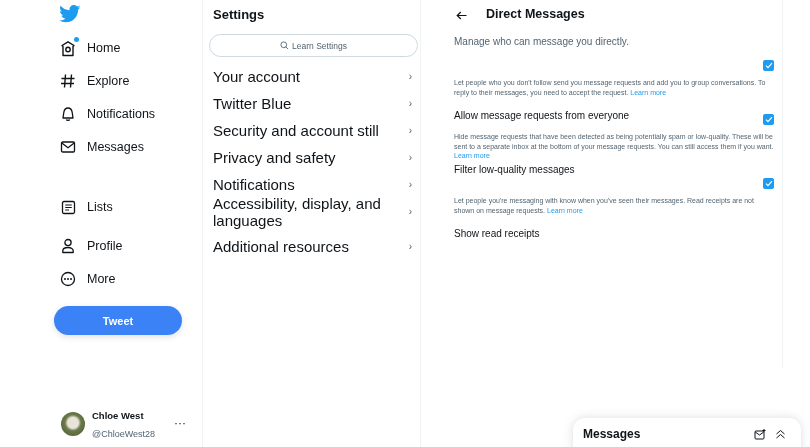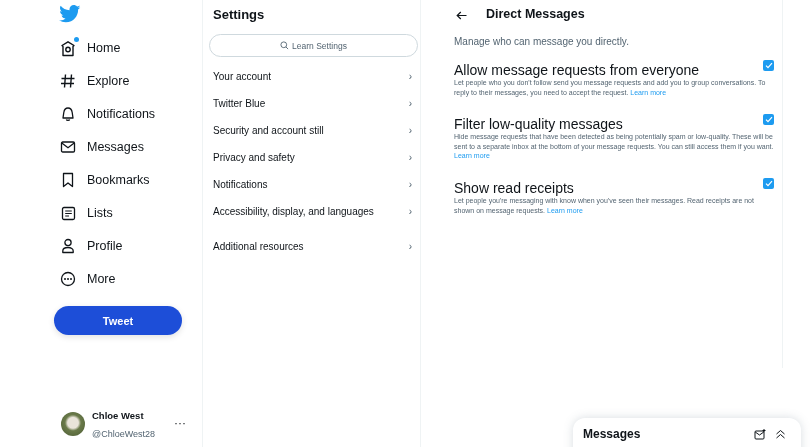--- a/index.html
+++ b/index.html
@@ -7,44 +7,44 @@
   body { font-family: "Liberation Sans", sans-serif; color: #0f1419; position: relative; }
 
   
   .nav { position: absolute; left: 0; top: 0; width: 202px; height: 447px; }
   .logo { position: absolute; left: 59px; top: 5px; width: 22px; height: 20px; }
   .nav-item { position: absolute; left: 58px; height: 24px; display: flex; align-items: center; cursor: pointer; }
   .nav-item .ico { width: 20px; height: 20px; display: flex; align-items: center; justify-content: center; margin-right: 9px; position: relative; }
   .nav-item .lbl { font-size: 12.5px; color: #0f1419; }
   .dot { position: absolute; right: -1px; top: -1px; width: 5px; height: 5px; border-radius: 50%; background: #1d9bf0; }
 
-  .tweet-btn { position: absolute; left: 54px; top: 306px; width: 128px; height: 29px; border-radius: 15px; background: #1d4ed8; color: #fff; font-weight: bold; font-size: 11px; display: flex; align-items: center; justify-content: center; box-shadow: 0 2px 6px rgba(0,0,0,0.12); cursor: pointer; }
+  .tweet-btn { position: absolute; left: 54px; top: 306px; width: 128px; height: 29px; border-radius: 15px; background: #3b82f6; color: #fff; font-weight: bold; font-size: 11px; display: flex; align-items: center; justify-content: center; box-shadow: 0 2px 6px rgba(0,0,0,0.12); cursor: pointer; }
 
   .account { position: absolute; left: 58px; top: 408px; width: 140px; height: 32px; display: flex; align-items: center; cursor: pointer; }
   .avatar { width: 24px; height: 24px; border-radius: 50%; background: radial-gradient(circle at 50% 45%, #e9e4da 0 30%, #6a7a4a 45%, #4a5a32 100%); margin-right: 7px; margin-left: 3px; }
   .acct-text { display: flex; flex-direction: column; justify-content: center; }
   .acct-name { font-size: 9.5px; font-weight: bold; color: #0f1419; }
   .acct-handle { font-size: 9px; color: #536471; margin-top: 8px; }
   .acct-more { position: absolute; right: 12px; top: 8px; font-size: 12px; color: #0f1419; letter-spacing: 0px; }
 
   
   .settings { position: absolute; left: 202px; top: 0; width: 219px; height: 447px; border-left: 1px solid #eff3f4; border-right: 1px solid #eff3f4; }
   .settings-title { position: absolute; left: 10px; top: 7px; font-size: 13px; font-weight: bold; }
   .search { position: absolute; left: 6px; top: 34px; width: 209px; height: 23px; border: 1px solid #cfd9de; border-radius: 12px; display: flex; align-items: center; justify-content: center; color: #536471; font-size: 8.5px; cursor: text; }
   .search svg { margin-right: 3px; }
   .set-row { position: absolute; left: 0; width: 218px; height: 27px; display: flex; align-items: center; justify-content: space-between; padding: 0 9px 0 10px; cursor: pointer; }
-  .set-row .lbl { font-size: 10px; color: #0f1419; }
+  .set-row .lbl { font-size: 15px; color: #0f1419; }
   .set-row .chev { font-size: 10px; color: #536471; }
 
   
   .dm { position: absolute; left: 443px; top: 0; width: 340px; height: 368px; border-right: 1px solid #eff3f4; }
   .back { position: absolute; left: 10px; top: 7px; width: 16px; height: 16px; cursor: pointer; display: flex; align-items: center; justify-content: center; }
   .dm-title { position: absolute; left: 43px; top: 7px; font-size: 12.5px; font-weight: bold; }
   .dm-desc { position: absolute; left: 11px; top: 36px; font-size: 10px; color: #536471; }
-  .opt-title { position: absolute; left: 11px; font-size: 14px; color: #0f1419; }
+  .opt-title { position: absolute; left: 11px; font-size: 10px; color: #0f1419; margin-top: 48px; }
   .opt-desc { position: absolute; left: 11px; width: 320px; font-size: 7px; line-height: 9.6px; color: #536471; }
   .opt-desc a { color: #1d9bf0; text-decoration: none; }
   .check { position: absolute; left: 320px; width: 11px; height: 11px; border-radius: 2px; background: #1d9bf0; display: flex; align-items: center; justify-content: center; cursor: pointer; }
 
   
   .drawer { position: absolute; left: 573px; top: 418px; width: 228px; height: 40px; background: #fff; border-radius: 12px 12px 0 0; box-shadow: 0 0 10px rgba(101,119,134,0.25); }
   .drawer-title { position: absolute; left: 10px; top: 9px; font-size: 12px; font-weight: bold; }
   .drawer-icon { position: absolute; top: 9px; width: 14px; height: 14px; display: flex; align-items: center; justify-content: center; cursor: pointer; }
 </style>
 </head>
@@ -90,30 +90,22 @@
   <div class="nav-item" style="top:135px">
     <span class="ico">
       <svg width="16" height="14" viewBox="0 0 16 14">
           <rect x="1.5" y="2" width="13" height="10" rx="1.2" fill="none" stroke="#0f1419" stroke-width="1.3"></rect>
           <path d="M1.8 3 L8 7.8 L14.2 3" fill="none" stroke="#0f1419" stroke-width="1.3"></path>
         </svg>
     </span>
     <span class="lbl">Messages</span>
   </div>
 
-  <div class="nav-item" style="top:168px">
-    <span class="ico">
-      <svg width="14" height="16" viewBox="0 0 14 16">
-          <path d="M2.5 1.5 H11.5 V14.5 L7 11 L2.5 14.5 Z" fill="none" stroke="#0f1419" stroke-width="1.3" stroke-linejoin="round"></path>
-        </svg>
-    </span>
-    <span class="lbl">Bookmarks</span>
-  </div>
-
-  <div class="nav-item" style="top:201px">
+
+  <div class="nav-item" style="top:195px">
     <span class="ico">
       <svg width="15" height="15" viewBox="0 0 15 15">
           <rect x="1.5" y="1.5" width="12" height="12" rx="1.5" fill="none" stroke="#0f1419" stroke-width="1.3"></rect>
           <path d="M4.2 5 H10.8 M4.2 7.5 H10.8 M4.2 10 H8" stroke="#0f1419" stroke-width="1.2"></path>
         </svg>
     </span>
     <span class="lbl">Lists</span>
   </div>
 
   <div class="nav-item" style="top:234px">

